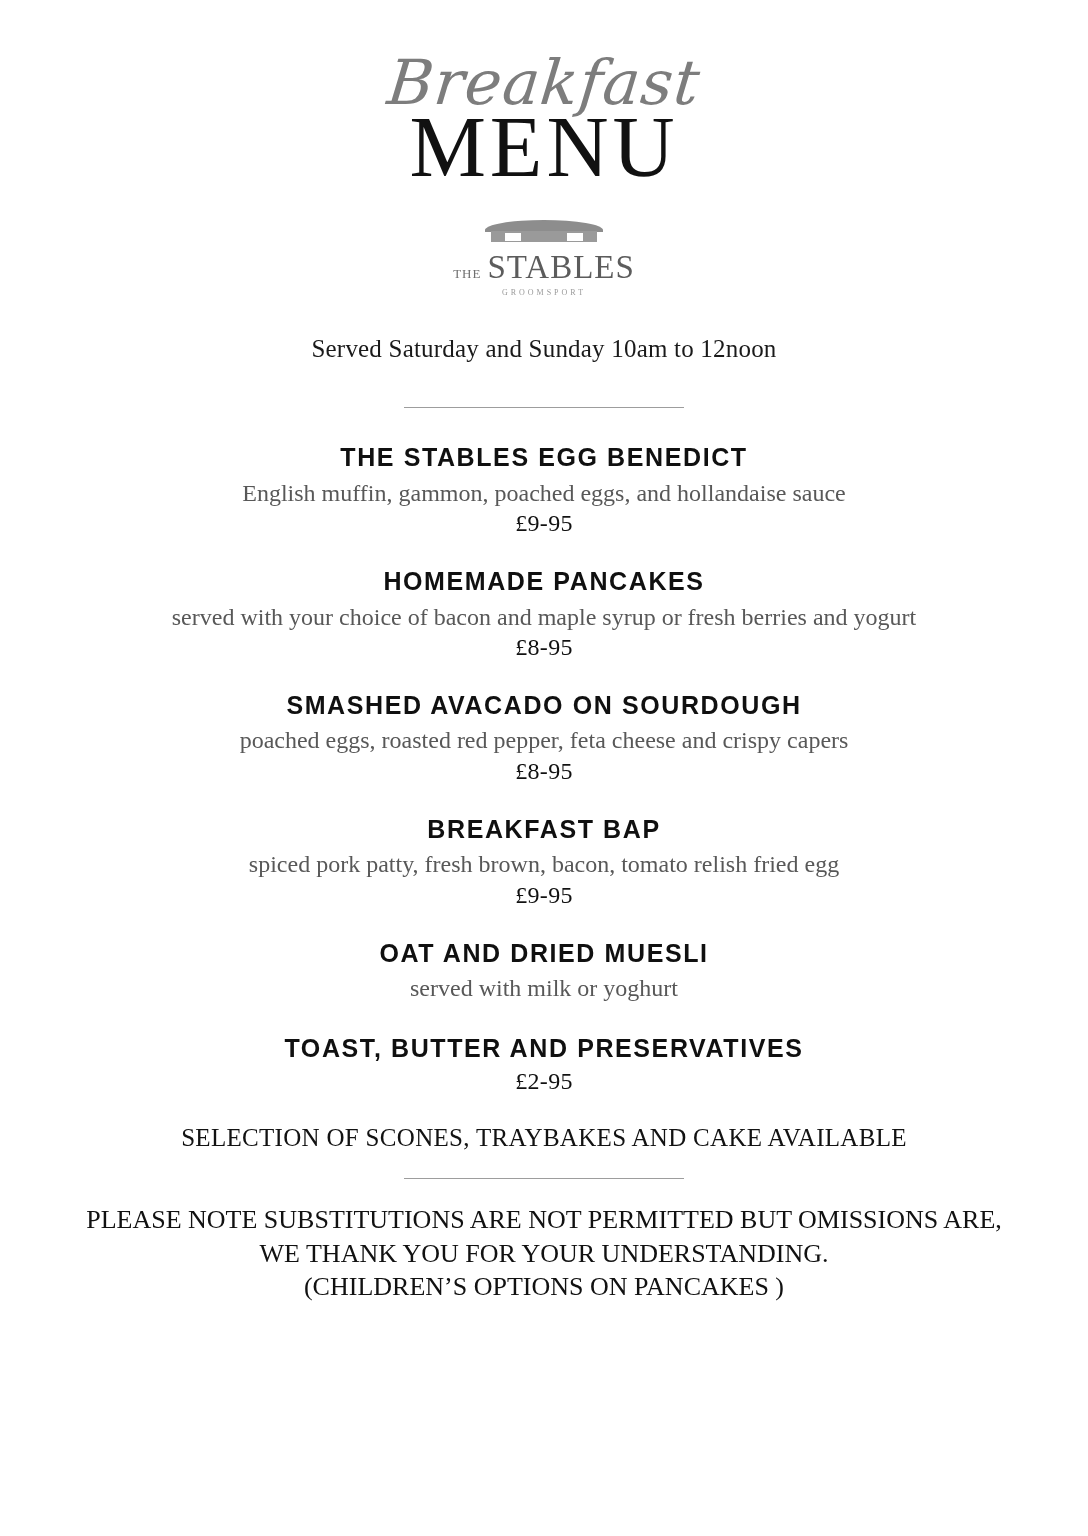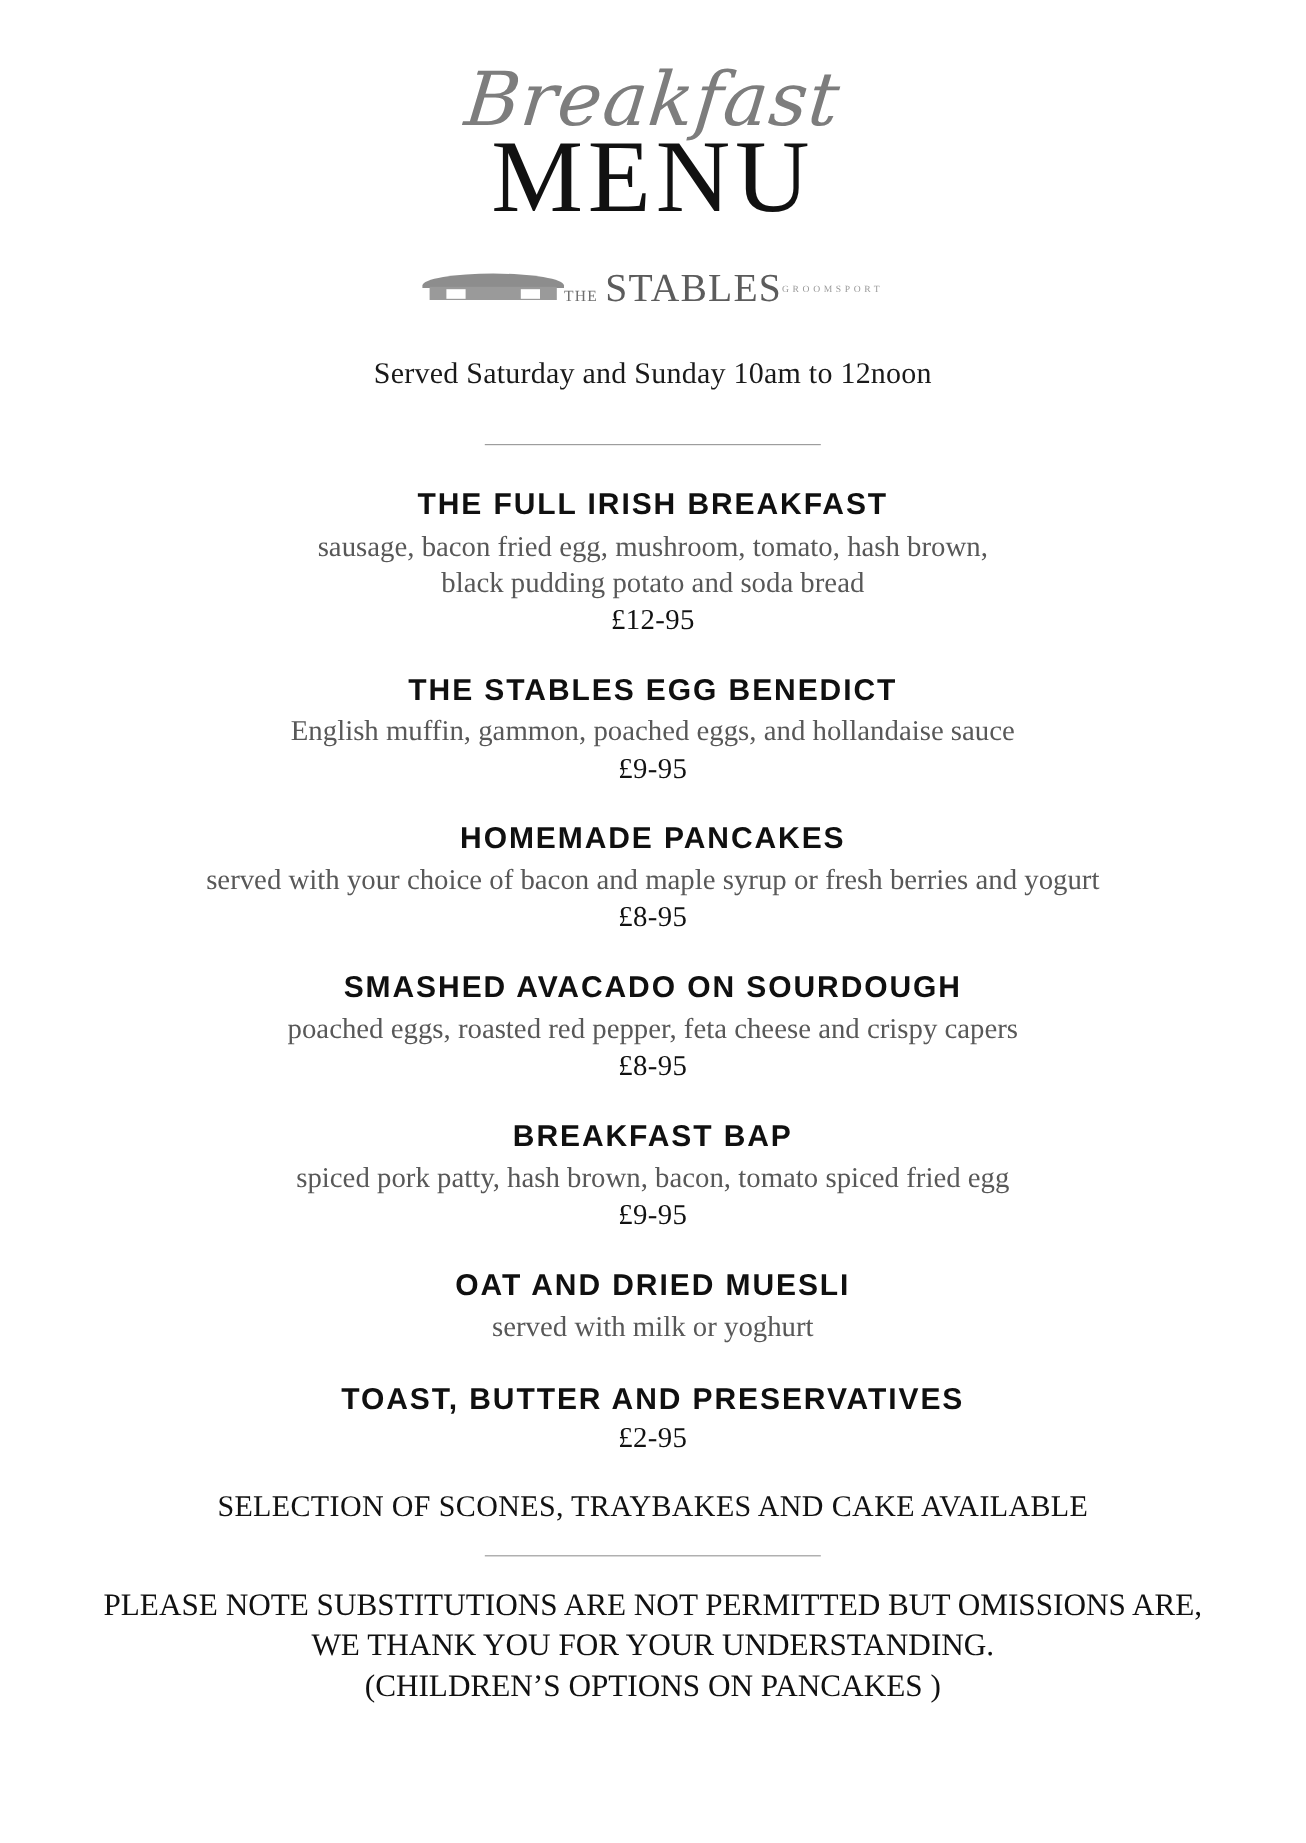--- a/index.html
+++ b/index.html
@@ -46,21 +46,21 @@
     color: #111;
     line-height: 1.05;
     font-weight: 400;
   }
 
   
   .logo {
     margin-top: 26px;
     margin-bottom: 4px;
     display: flex;
-    flex-direction: row;
+    flex-direction: column;
     align-items: center;
     color: #6f6f6f;
   }
   .logo-shape {
     width: 118px;
     height: 26px;
     position: relative;
   }
   .logo-shape .roof {
     position: absolute;
@@ -203,25 +203,20 @@
     </div>
     <div class="logo-sub">GROOMSPORT</div>
   </div>
 
   <div class="served">Served Saturday and Sunday 10am to 12noon</div>
 
   <div class="divider"></div>
 
   <div class="items">
 
-    <div class="item">
-      <div class="item-name">THE FULL IRISH BREAKFAST</div>
-      <div class="item-desc">sausage, bacon fried egg, mushroom, tomato, hash brown,<br>black pudding potato and soda bread</div>
-      <div class="item-price">£12-95</div>
-    </div>
 
     <div class="item">
       <div class="item-name">THE STABLES EGG BENEDICT</div>
       <div class="item-desc">English muffin, gammon, poached eggs, and hollandaise sauce</div>
       <div class="item-price">£9-95</div>
     </div>
 
     <div class="item">
       <div class="item-name">HOMEMADE PANCAKES</div>
       <div class="item-desc">served with your choice of bacon and maple syrup or fresh berries and yogurt</div>
@@ -229,21 +224,21 @@
     </div>
 
     <div class="item">
       <div class="item-name">SMASHED AVACADO ON SOURDOUGH</div>
       <div class="item-desc">poached eggs, roasted red pepper, feta cheese and crispy capers</div>
       <div class="item-price">£8-95</div>
     </div>
 
     <div class="item">
       <div class="item-name">BREAKFAST BAP</div>
-      <div class="item-desc">spiced pork patty, hash brown, bacon, tomato spiced fried egg</div>
+      <div class="item-desc">spiced pork patty, fresh brown, bacon, tomato relish fried egg</div>
       <div class="item-price">£9-95</div>
     </div>
 
     <div class="item">
       <div class="item-name">OAT AND DRIED MUESLI</div>
       <div class="item-desc">served with milk or yoghurt</div>
     </div>
 
     <div class="item no-desc">
       <div class="item-name">TOAST, BUTTER AND PRESERVATIVES</div>

